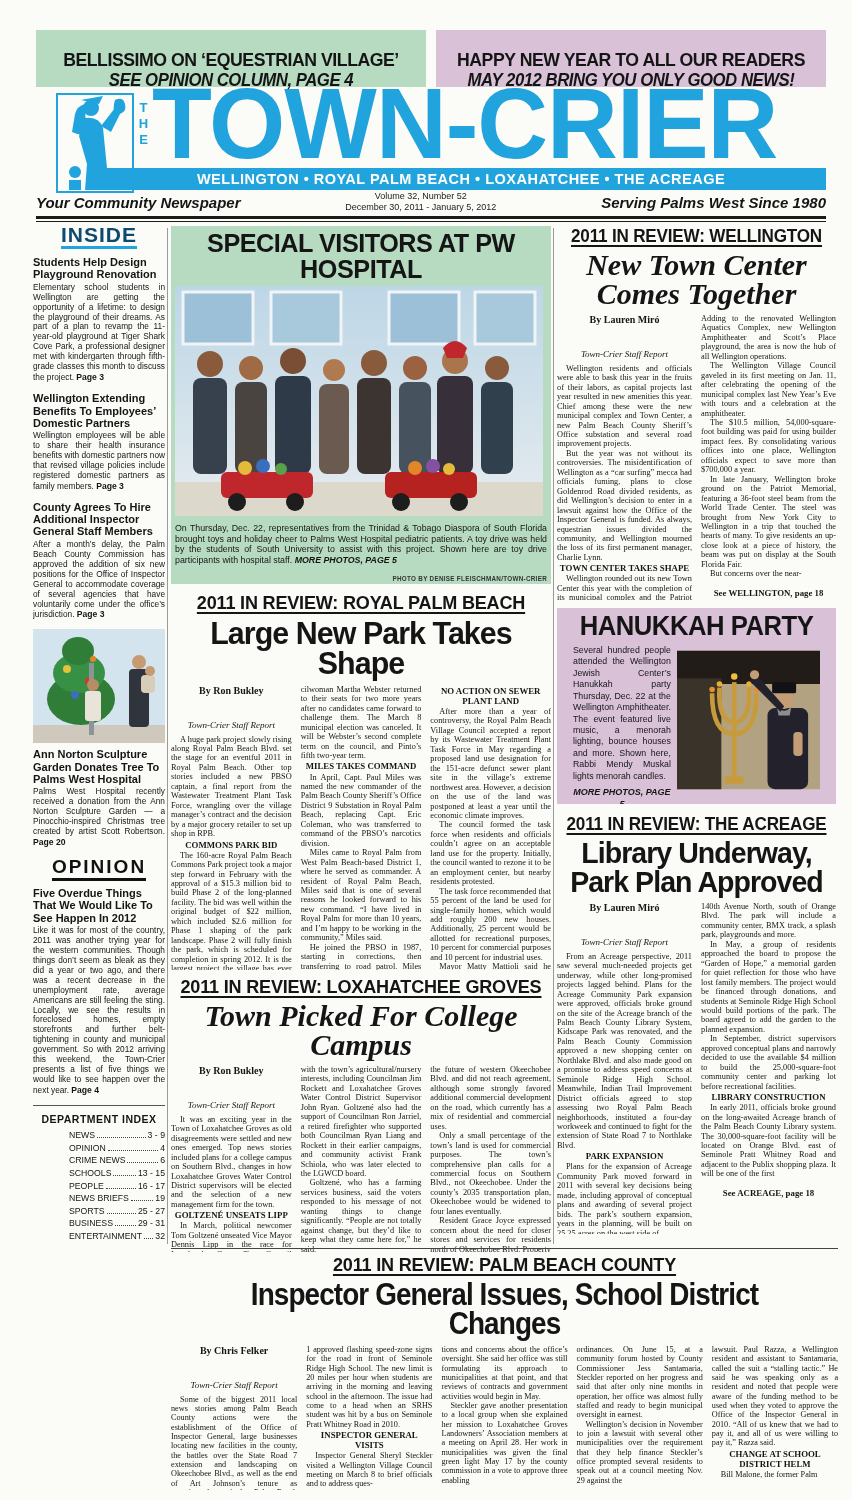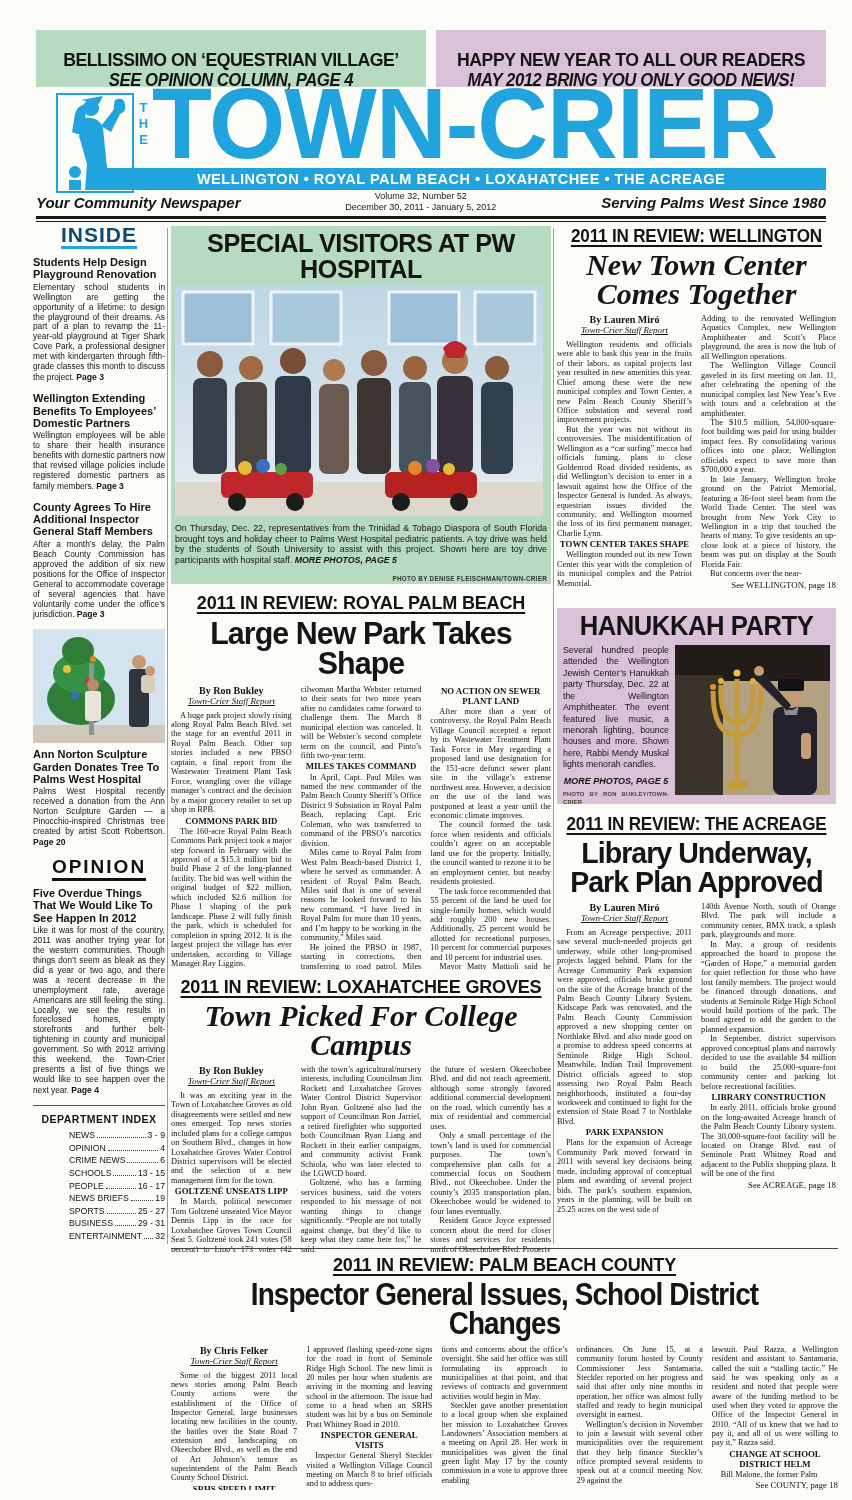--- a/index.html
+++ b/index.html
@@ -45,38 +45,38 @@
           transform:scaleX(.95);margin:0 0 4px;}
   .hl-sans{font-weight:bold;font-size:32px;line-height:.95;text-align:center;letter-spacing:-1px;
            transform:scaleX(.95);transform-origin:center top;margin:2px 0 6px;}
   .hl-serif{font-family:"Liberation Serif",serif;font-weight:bold;font-style:italic;font-size:30px;
             line-height:.95;text-align:center;margin:2px 0 6px;}
   .cols{display:flex;gap:9px;}
   .col{flex:1;min-width:0;}
   .col p{margin:0;font-family:"Liberation Serif",serif;font-size:8.3px;line-height:1.14;text-align:justify;text-indent:9px;}
   .col p.noindent{text-indent:0;}
   .col .subhead{font-family:"Liberation Serif",serif;font-weight:bold;font-size:8.8px;line-height:1.15;text-align:center;margin:1px 0;}
-  .col .see{font-family:"Liberation Serif",serif;font-weight:normal;font-size:8.8px;text-align:right;margin-top:1px;}
+  .col .see{font-family:"Liberation Serif",serif;font-weight:bold;font-size:8.8px;text-align:center;margin-top:9px;}
   .byline{text-align:center;font-family:"Liberation Serif",serif;margin:0 0 4px;}
   .byline .by{font-weight:bold;font-size:10px;line-height:1.1;}
-  .byline .staff{font-style:italic;font-size:9px;text-decoration:underline;line-height:1.2;}
+  .byline .staff{font-style:italic;font-size:9px;line-height:1.2;margin-top:24px;}
   
   .center{position:absolute;left:171px;top:226px;width:380px;}
   .hospital-box{background:#b7dbc1;padding:4px 4px 3px;box-sizing:border-box;height:358px;overflow:hidden;}
   .hosp-title{font-weight:bold;font-size:26px;text-align:center;letter-spacing:-.5px;transform:scaleX(.97);margin:0 0 4px;line-height:1;}
   .caption{font-size:8.8px;line-height:1.22;text-align:justify;margin-top:3px;}
   .caption b{font-style:italic;}
   .credit{font-size:6.3px;font-weight:bold;color:#333;text-align:right;margin-top:1px;letter-spacing:.3px;}
   .art-rpb{margin-top:8px;height:378px;overflow:hidden;}
   .art-lox{margin-top:6px;height:276px;overflow:hidden;}
   
   .rightcol{position:absolute;left:557px;top:226px;width:279px;}
   .rightcol .kicker{font-size:18px;}
   .art-wel{height:374px;overflow:hidden;}
-  .hanukkah-box{background:#d9c2d8;margin-top:8px;padding:5px 6px;box-sizing:border-box;height:196px;overflow:hidden;}
+  .hanukkah-box{background:#d9c2d8;margin-top:8px;padding:5px 16px;box-sizing:border-box;height:196px;overflow:hidden;}
   .hk-title{font-weight:bold;font-size:27px;text-align:center;letter-spacing:-.5px;transform:scaleX(.95);margin:0 0 5px;line-height:1;}
   .hk-flex{display:flex;gap:6px;justify-content:center;}
   .hk-text{width:106px;font-size:8.8px;line-height:1.3;text-align:justify;}
   .hk-more{font-weight:bold;font-style:italic;font-size:9px;text-align:center;margin-top:5px;}
   .hk-credit{font-size:5.8px;font-weight:bold;color:#443;margin-top:4px;letter-spacing:.2px;}
   .art-acr{margin-top:10px;height:420px;overflow:hidden;}
   
   .bottom{position:absolute;left:171px;top:1248px;width:667px;border-top:1px solid #444;padding-top:5px;height:242px;overflow:hidden;box-sizing:border-box;}
   .bottom .hl-sans{font-size:31px;transform:scaleX(.9);}
   .bottom .col p{font-size:8.2px;}

